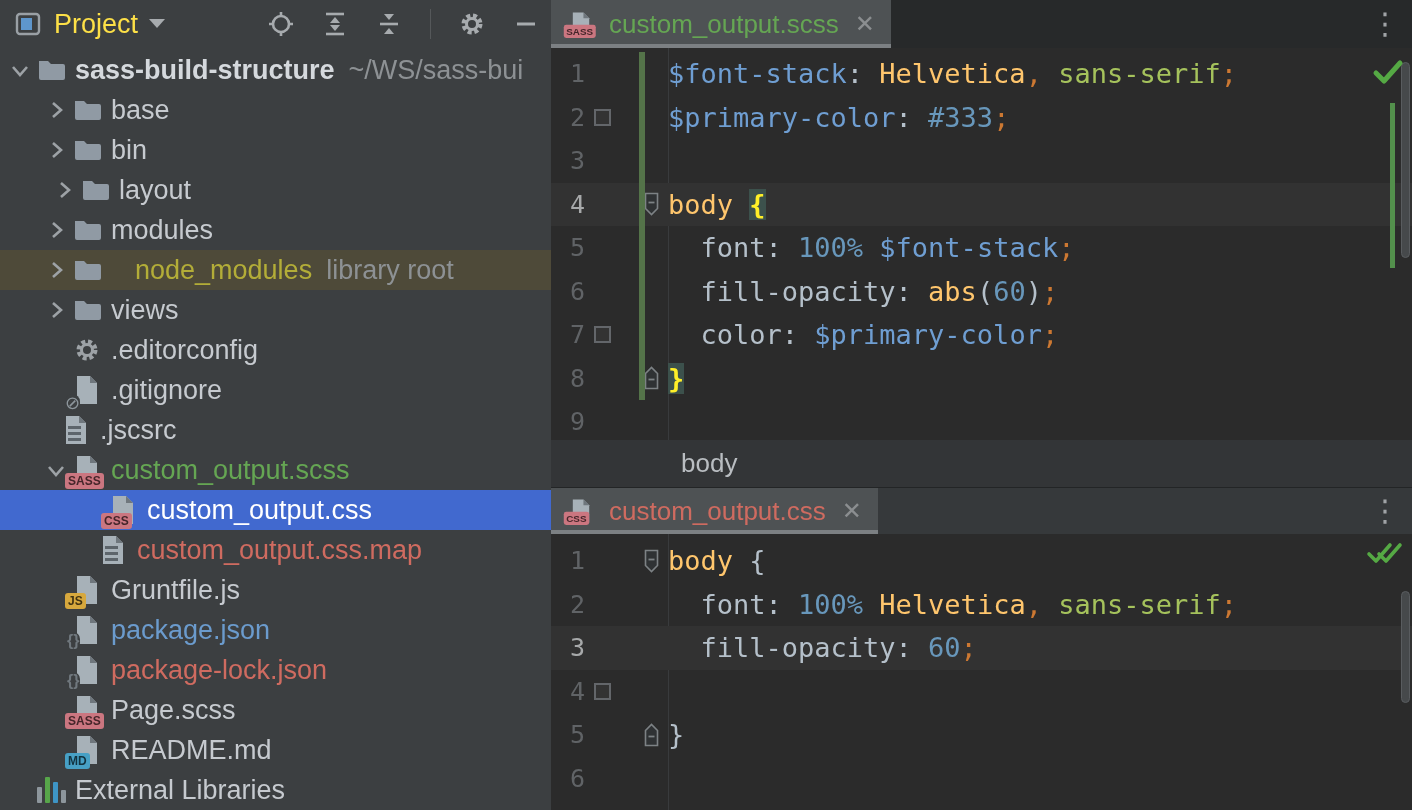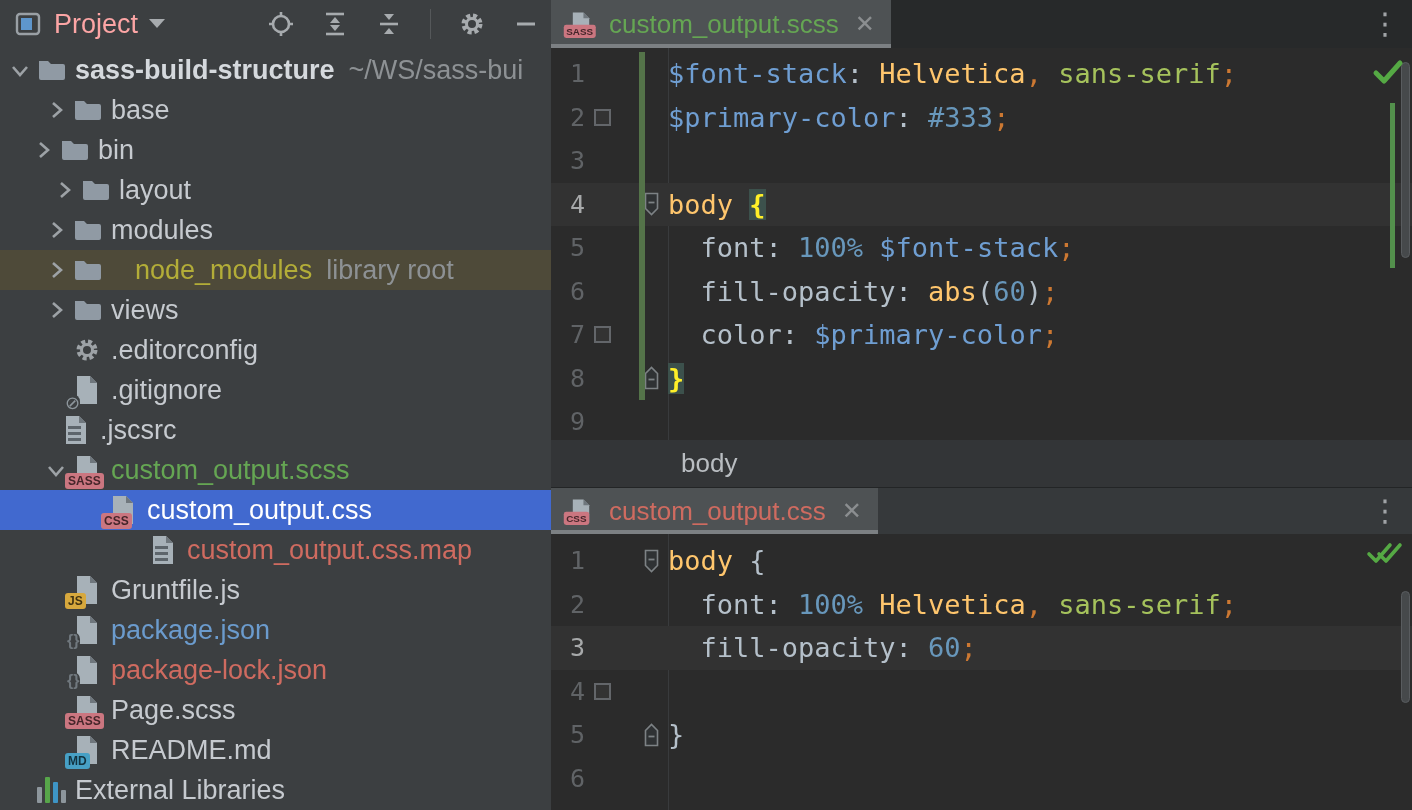--- a/index.html
+++ b/index.html
@@ -4,21 +4,21 @@
 <style>
   html,body{margin:0;padding:0;background:#1e1f20;}
   *{box-sizing:border-box;}
   .app{position:relative;width:1412px;height:810px;overflow:hidden;
        font-family:"Liberation Sans",sans-serif;background:var(--editor-bg,#2b2b2b);}
 
   
   .panel{position:absolute;left:0;top:0;width:551px;height:810px;background:var(--panel-bg,#3c3f41);overflow:hidden;}
   .ptoolbar{height:48px;display:flex;align-items:center;padding:0 10px 0 12px;}
   .tw-title{display:flex;align-items:center;gap:10px;}
-  .tw-title .label{font-size:27px;color:#fca5a5;}
+  .tw-title .label{font-size:27px;color:#fde047;}
   .tbspacer{flex:1;}
   .tbicons{display:flex;align-items:center;gap:24px;}
   .tbicon{display:inline-flex;align-items:center;justify-content:center;width:30px;height:30px;cursor:pointer;}
   .tbsep{width:1px;height:30px;background:#55585a;margin:0 2px;}
 
   .tree{position:relative;padding-top:2px;}
   .trow{height:40px;display:flex;align-items:center;font-size:27px;color:#c6cacf;white-space:nowrap;}
   .trow .chev{width:30px;display:inline-flex;align-items:center;justify-content:center;flex:none;}
   .trow .lbl{margin-left:8px;}
   .trow .extra{margin-left:14px;color:#8d9194;}
@@ -180,21 +180,21 @@
               <path d="M8 4l8 7-8 7" fill="none" stroke="#9da2a6" stroke-width="2.6"></path>
             </svg>
           </span>
           <span class="ticon">
             <svg width="28" height="24" viewBox="0 0 28 24">
               <path d="M2 3h9l3 3h12a2 2 0 0 1 2 2v12a2 2 0 0 1-2 2H4a2 2 0 0 1-2-2z" fill="#909aa4"></path>
             </svg>
           </span>
           <span class="lbl">base</span>
         </div>
-        <div class="trow c-default" style="padding-left: 28px;">
+        <div class="trow c-default" style="padding-left: 41px;">
           <span class="chev">
             <svg width="22" height="22" viewBox="0 0 22 22">
               <path d="M8 4l8 7-8 7" fill="none" stroke="#9da2a6" stroke-width="2.6"></path>
             </svg>
           </span>
           <span class="ticon">
             <svg width="28" height="24" viewBox="0 0 28 24">
               <path d="M2 3h9l3 3h12a2 2 0 0 1 2 2v12a2 2 0 0 1-2 2H4a2 2 0 0 1-2-2z" fill="#909aa4"></path>
             </svg>
           </span>
@@ -308,21 +308,21 @@
           <span class="chev"></span>
           <span class="ticon">
             <svg width="24" height="30" viewBox="0 0 24 30">
               <path d="M2 1h13l7 7v21H2z" fill="#a7b1b8"></path>
               <path d="M15 1l7 7h-7z" fill="#6f777d"></path>
             </svg>
             <span class="badge b-css">CSS</span>
           </span>
           <span class="lbl">custom_output.css</span>
         </div>
-        <div class="trow c-salmon" style="padding-left: 117px;">
+        <div class="trow c-salmon" style="padding-left: 67px;">
           <span class="chev"></span>
           <span class="ticon">
             <svg width="24" height="30" viewBox="0 0 24 30">
               <path d="M2 1h13l7 7v21H2z" fill="#a7b1b8"></path>
               <path d="M15 1l7 7h-7z" fill="#6f777d"></path>
             </svg>
             <span class="flines">
               <i></i>
               <i></i>
               <i></i>

